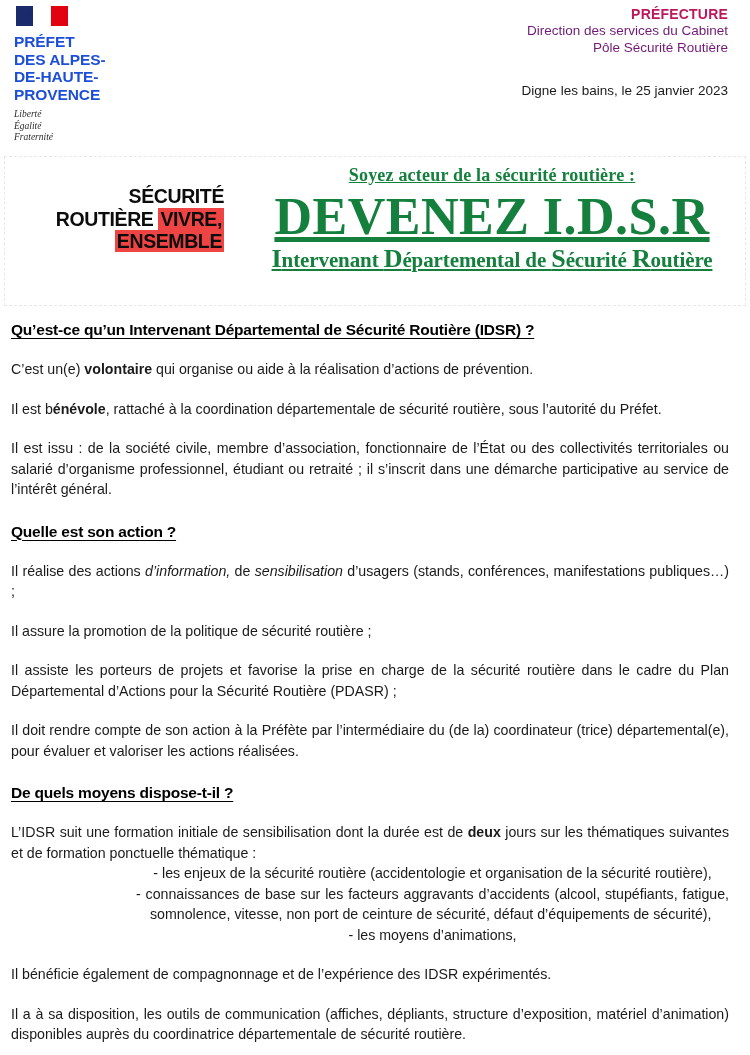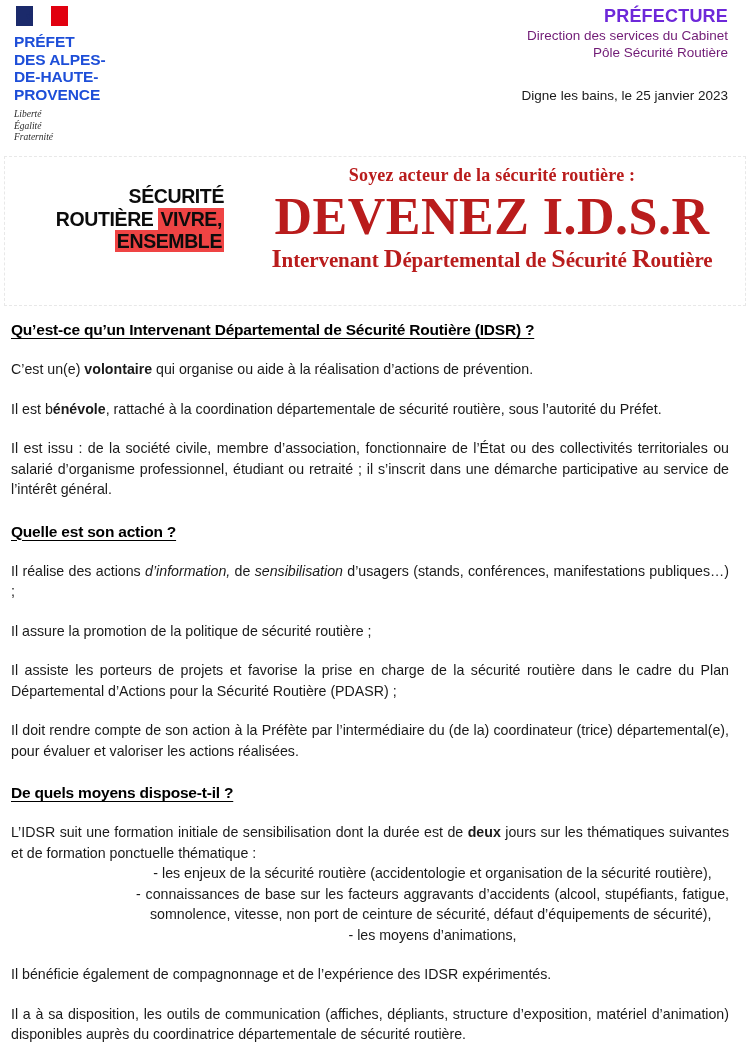--- a/index.html
+++ b/index.html
@@ -63,23 +63,23 @@
   }
 
   .header-right {
     position: absolute;
     right: 22px; top: 6px;
     text-align: right;
     width: 430px;
   }
   .pref-label {
     font-weight: bold;
-    font-size: 18px;
+    font-size: 14px;
     letter-spacing: 0.2px;
-    color: #6d28d9;
+    color: #be185d;
   }
   .pref-line {
     font-size: 13.5px;
     line-height: 17px;
     color: #701a75;
   }
   .place-date {
     margin-top: 27px;
     font-size: 13.5px;
     color: #1a1a1a;
@@ -115,21 +115,22 @@
     -webkit-box-decoration-break: clone;
   }
   .sr-row { white-space: nowrap; }
 
   .title-block {
     position: absolute;
     left: 238px; top: 5px;
     width: 498px;
     text-align: center;
     font-family: "Liberation Serif", serif;
-    color: #b91c1c;
+    color: #15803d;
+    text-decoration: underline;
   }
   .title-kicker {
     font-weight: bold;
     font-size: 18px;
     line-height: 26px;
     letter-spacing: 0.2px;
   }
   .title-main {
     font-weight: bold;
     font-size: 52px;

